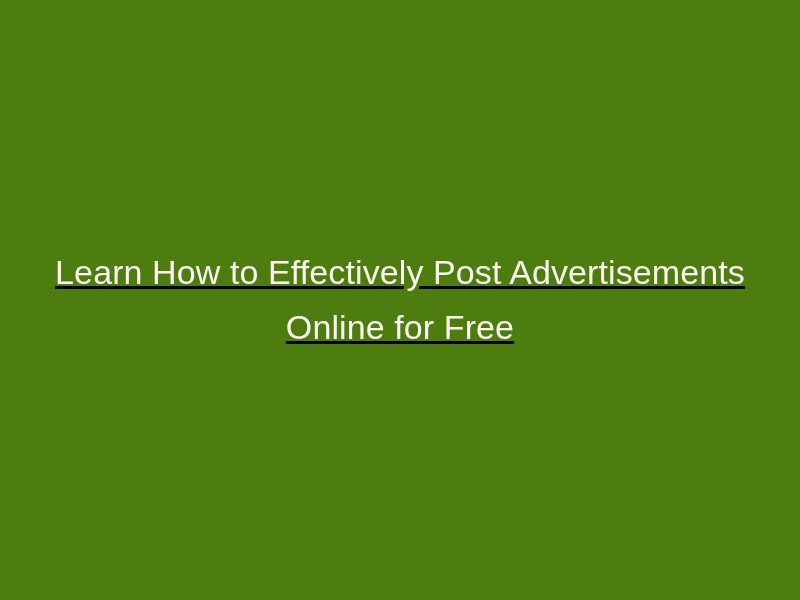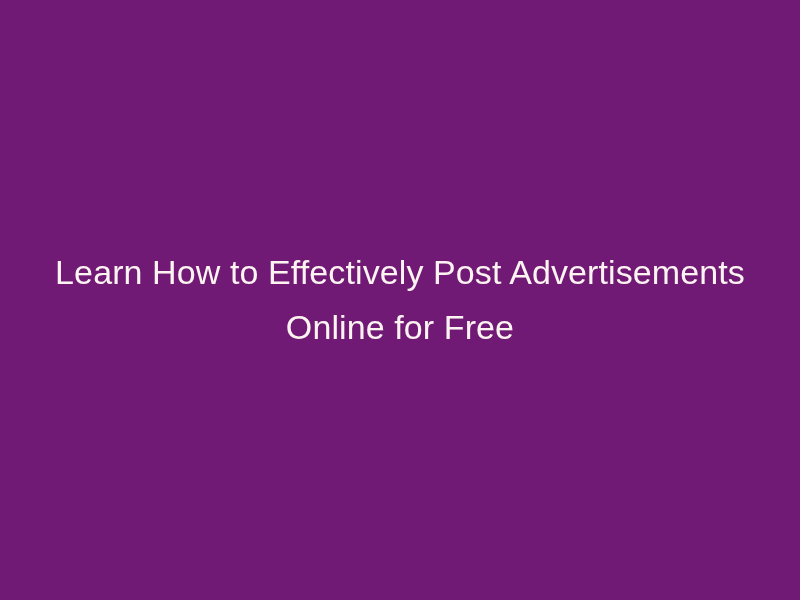--- a/index.html
+++ b/index.html
@@ -48,17 +48,17 @@
     text-align: center;
     word-wrap: break-word;
     max-width: 690px;
     margin-left: auto;
     margin-right: auto;
   }
 </style>
 </head>
 <body style="background-color: rgb(251, 95, 95);">
 
-<div class="banner" style="background-color: #701a75;">
+<div class="banner" style="background-color: #4d7c0f; text-decoration: underline;">
   <div class="banner-inner">
     <h1 class="banner-title" style="color: rgb(253, 244, 241);">Learn How to Effectively Post Advertisements Online for Free</h1>
   </div>
 </div>
 
 </body></html>

